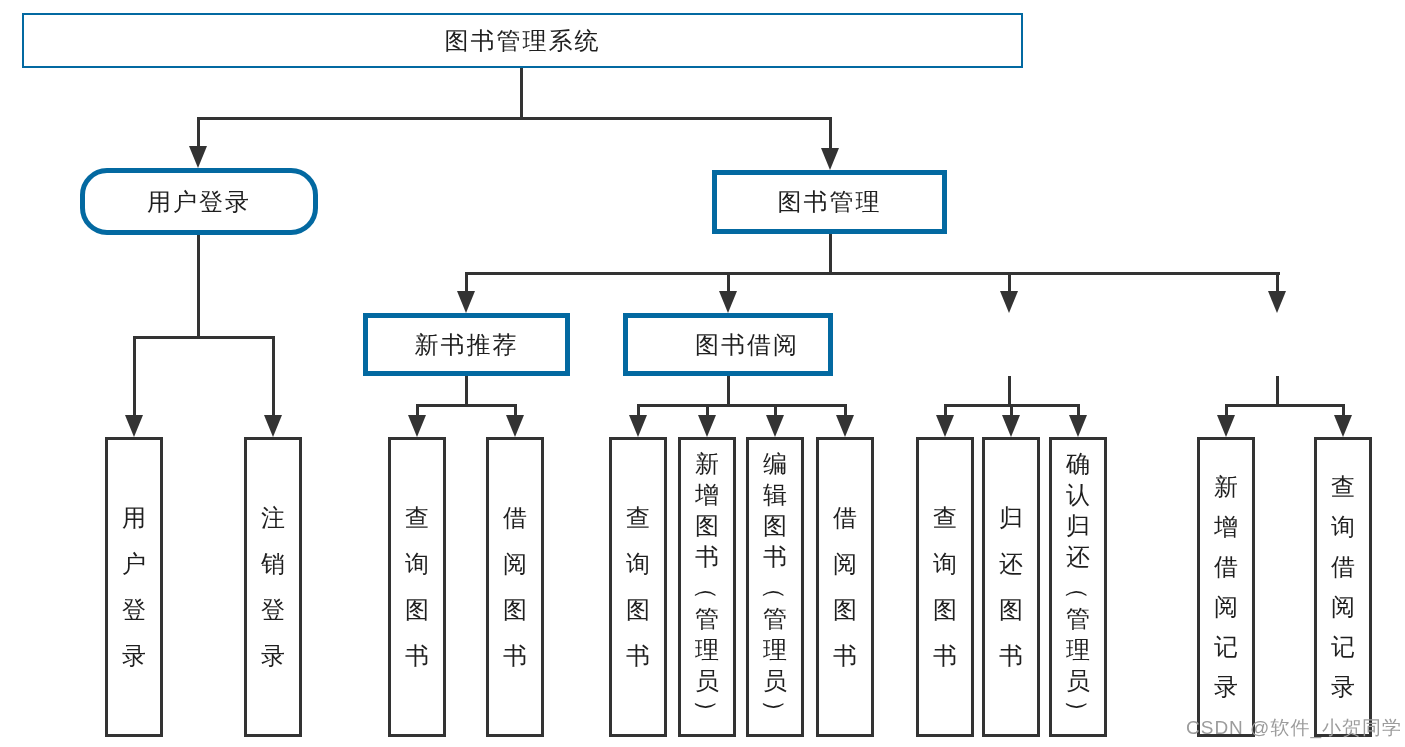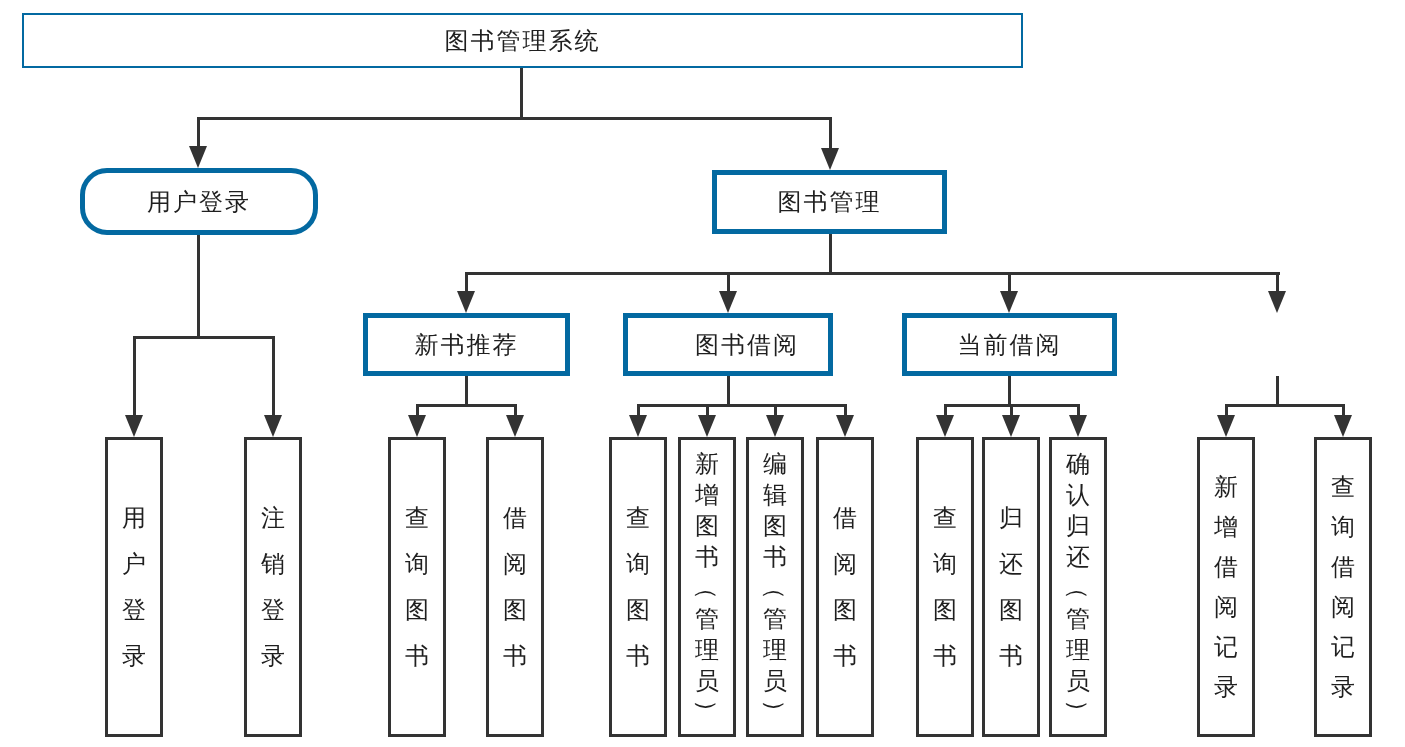--- a/index.html
+++ b/index.html
@@ -80,21 +80,20 @@
   <div class="hbox root" style="left:22px;top:13px;width:1001px;height:55px;">图书管理系统</div>
 
   <div class="hbox" style="left:80px;top:168px;width:238px;height:67px;border-radius:27px;">用户登录</div>
 
   <div class="hbox" style="left:712px;top:170px;width:235px;height:64px;">图书管理</div>
 
   <div class="hbox" style="left:363px;top:313px;width:207px;height:63px;">新书推荐</div>
 
   <div class="hbox" style="left:623px;top:313px;width:210px;height:63px;padding-left:38px;">图书借阅</div>
 
-  <div class="hbox" style="left:902px;top:313px;width:215px;height:63px;">当前借阅</div>
 
 
   <div class="vbox" style="left:105px;">
       <span style="height: 46px; line-height: 46px;">用</span>
       <span style="height: 46px; line-height: 46px;">户</span>
       <span style="height: 46px; line-height: 46px;">登</span>
       <span style="height: 46px; line-height: 46px;">录</span>
     </div>
   <div class="vbox" style="left:244px;">
       <span style="height: 46px; line-height: 46px;">注</span>
@@ -211,14 +210,15 @@
   <div class="arrow" style="left:766px;top:415px;"></div>
   <div class="arrow" style="left:836px;top:415px;"></div>
 
   <div class="arrow" style="left:936px;top:415px;"></div>
   <div class="arrow" style="left:1002px;top:415px;"></div>
   <div class="arrow" style="left:1069px;top:415px;"></div>
 
   <div class="arrow" style="left:1217px;top:415px;"></div>
   <div class="arrow" style="left:1334px;top:415px;"></div>
 
+  <div class="watermark">CSDN @软件_小贺同学</div>
 
 </div>
 
 </body></html>

